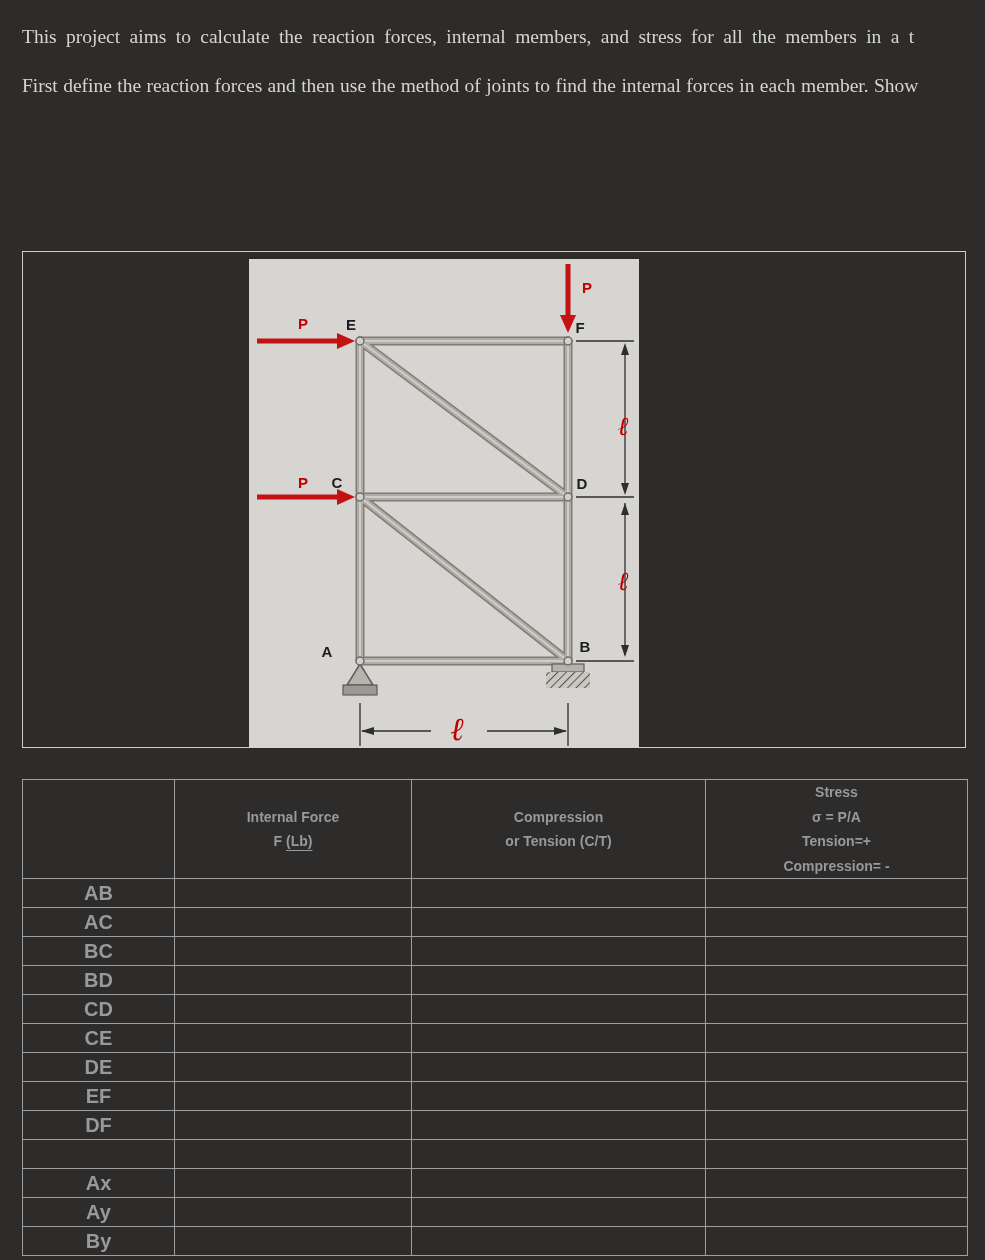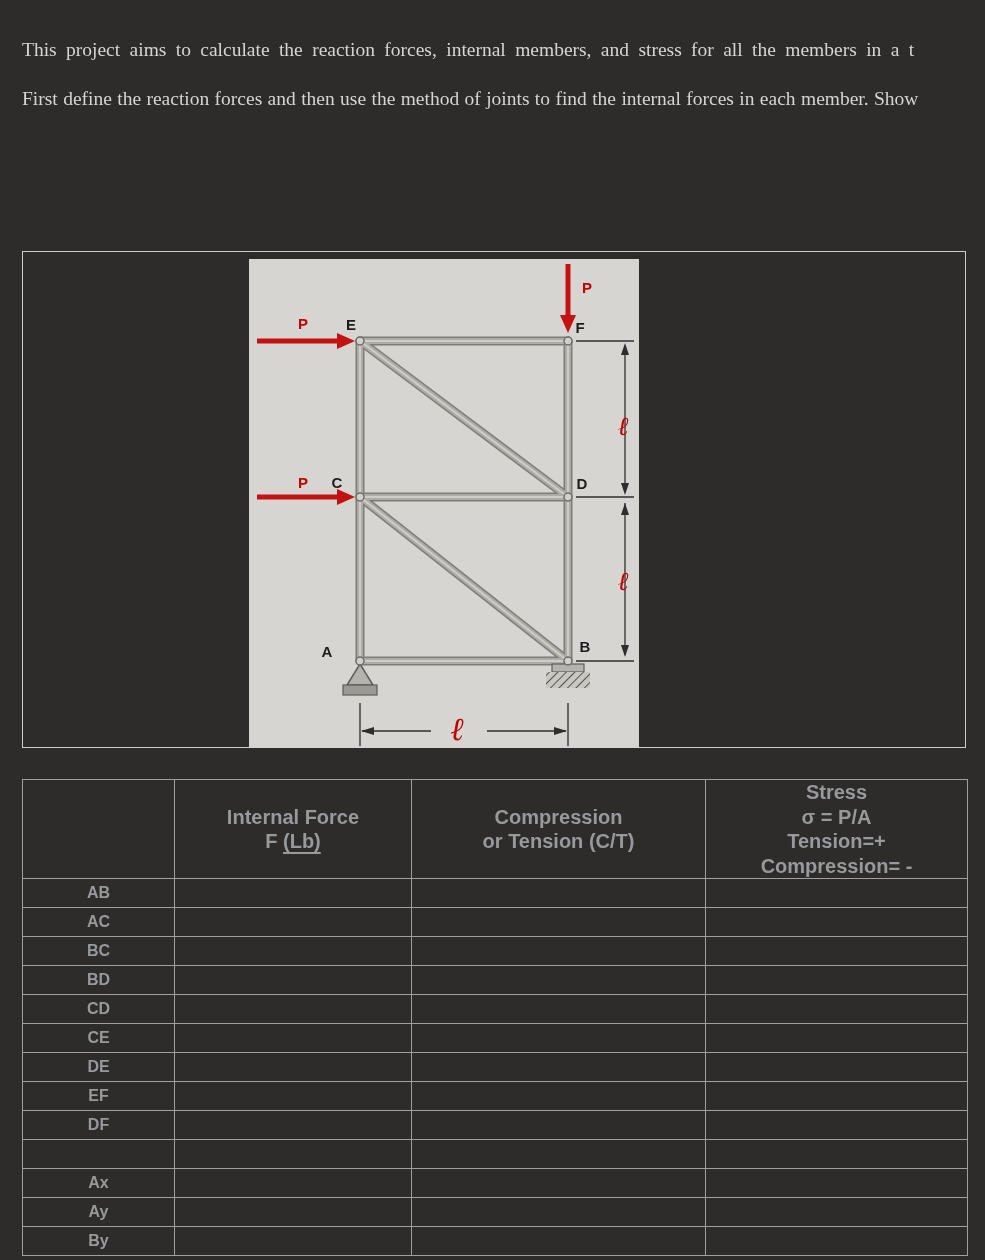--- a/index.html
+++ b/index.html
@@ -1,35 +1,35 @@
 <!DOCTYPE html>
 <html><head>
 <meta charset="utf-8">
 <style>
   * { margin:0; padding:0; box-sizing:border-box; }
   html,body { width:985px; height:1260px; }
   body { background:#2d2c2a; overflow:hidden; position:relative; font-family:"Liberation Serif", serif; }
 
-  .intro { position:absolute; top:25px; left:22px; width:963px; color:#d6d5d3; font-size:19.5px; }
+  .intro { position:absolute; top:12px; left:22px; width:963px; color:#d6d5d3; font-size:19.5px; }
   .intro p { line-height:49px; white-space:nowrap; overflow:hidden; }
   .l1 { word-spacing:4.5px; }
   .l2 { word-spacing:0.5px; }
   .intro b { color:#e6e5e3; }
   sup.sq { font-size:13px; vertical-align:super; font-weight:bold; }
 
   .figure-box { position:absolute; left:22px; top:251px; width:944px; height:497px; border:1px solid #cdcdcd; }
   .figure-box svg { position:absolute; left:226px; top:7px; display:block; }
 
   table.results { position:absolute; left:22px; top:779px; width:945px; border-collapse:collapse; table-layout:fixed;
                   font-family:"Liberation Sans", sans-serif; color:#97999d; }
   .results th, .results td { border:1px solid #9f9f9f; text-align:center; vertical-align:middle; font-weight:bold; padding:0; }
   .results thead tr { height:99px; }
   .results tbody tr { height:29px; }
-  .results th { font-size:20px; line-height:24.5px; }
-  .results td.rowlabel { font-size:16px; }
+  .results th { font-size:14px; line-height:24.5px; }
+  .results td.rowlabel { font-size:20px; }
   .wavy { text-decoration-line:underline; text-decoration-style:wavy; text-decoration-color:#c00000;
           text-decoration-thickness:1px; text-underline-offset:4px;text-decoration:underline; }
 
   
   .node-lbl { font-family:"Liberation Sans", sans-serif; font-weight:bold; font-size:15px; fill:#1c1c1c; }
   .load-lbl { font-family:"Liberation Sans", sans-serif; font-weight:bold; font-size:15px; fill:#c40000; }
   .ell-lbl  { font-family:"Liberation Serif", "DejaVu Serif", serif; font-style:italic; fill:#c00000; }
 </style>
 </head>
 <body>

